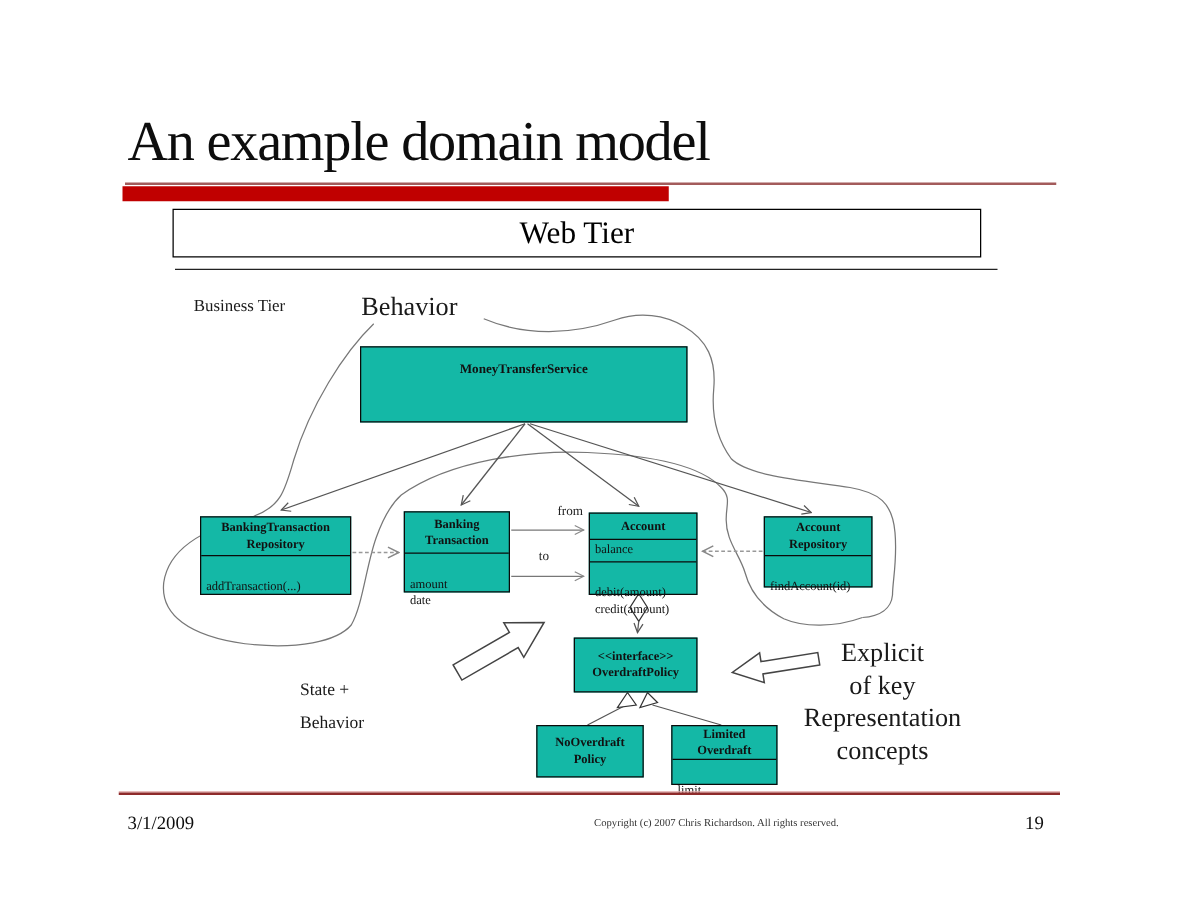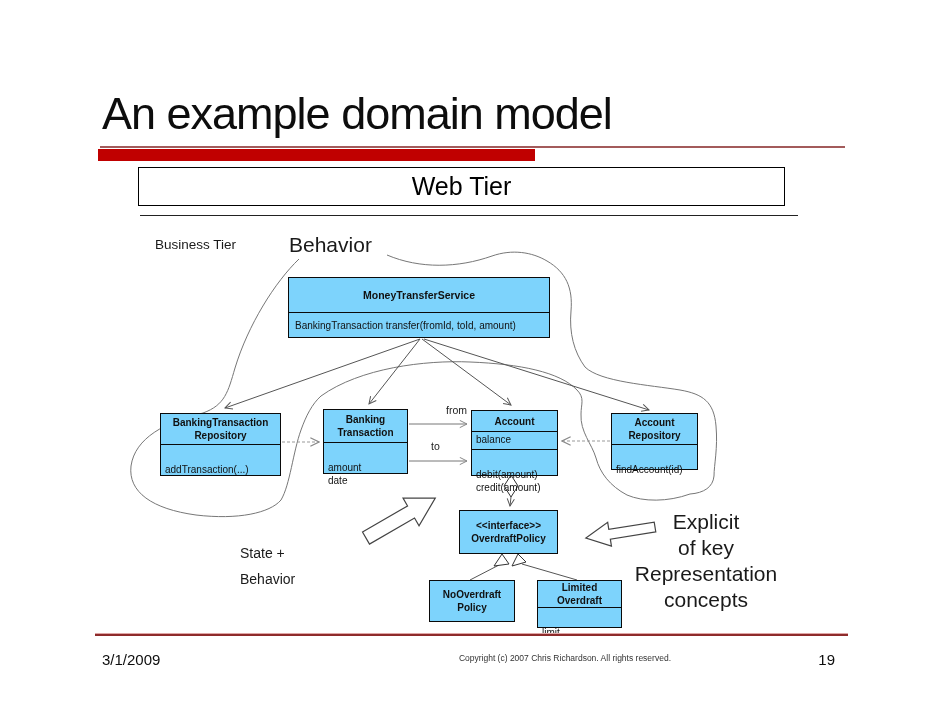--- a/index.html
+++ b/index.html
@@ -1,38 +1,38 @@
 <!DOCTYPE html>
 <html><head>
 <meta charset="utf-8">
 <style>
   html,body{margin:0;padding:0;background:#ffffff;}
   #slide{position:relative;width:942px;height:728px;background:#ffffff;overflow:hidden;
-         font-family:Liberation Sans, sans-serif;color:#111;}
+         font-family:Liberation Serif, serif;color:#111;}
 
   
   .title{position:absolute;left:102px;top:90px;font-size:45px;line-height:1.05;
          font-weight:400;color:#0d0d0d;letter-spacing:-1px;white-space:nowrap;}
   .rule-thin{position:absolute;left:100px;top:146px;width:745px;height:2px;background:#A35B5B;}
   .rule-thick{position:absolute;left:98px;top:149px;width:437px;height:12px;background:#C00000;}
 
   .webtier-box{position:absolute;left:138px;top:167px;width:645px;height:37px;
                border:1.6px solid #000;display:flex;align-items:center;justify-content:center;
                font-size:25px;color:#000;}
   .header-rule{position:absolute;left:140px;top:215px;width:658px;height:0;
                border-top:1.4px solid #222;}
 
   .business-tier{position:absolute;left:155px;top:237px;font-size:13.5px;color:#1a1a1a;}
   .behavior-lbl{position:absolute;left:289px;top:233px;font-size:21px;color:#1a1a1a;}
 
   
   #diagram-svg{position:absolute;left:0;top:0;width:942px;height:728px;pointer-events:none;}
 
   
-  .uml{position:absolute;background:#7dd3fc;border:1.5px solid #0a0a0a;box-sizing:border-box;
+  .uml{position:absolute;background:#14b8a6;border:1.5px solid #0a0a0a;box-sizing:border-box;
        display:flex;flex-direction:column;font-size:10px;line-height:13px;}
   .uml .name{display:flex;flex-direction:column;align-items:center;justify-content:center;
              font-weight:bold;text-align:center;flex:0 0 auto;}
   .uml .cmpt{border-top:1.3px solid #0a0a0a;padding:18px 4px;text-align:left;flex:1 1 auto;}
 
   .mts{left:288px;top:277px;width:262px;height:61px;}
   .mts .name{height:34px;font-size:10.5px;}
   .mts .cmpt{display:flex;align-items:center;padding:1px 6px;}
 
   .btr{left:160px;top:413px;width:121px;height:63px;}
@@ -133,23 +133,20 @@
       <polygon points="0,-7 52,-7 52,-16 80,0 52,16 52,7 0,7" fill="#fff" stroke="#444" stroke-width="1.2"></polygon>
     </g>
 
     <g transform="translate(655,527) rotate(171)">
       <polygon points="0,-5 46,-5 46,-12 70,0 46,12 46,5 0,5" fill="#fff" stroke="#444" stroke-width="1.2"></polygon>
     </g>
   </svg>
 
   <div class="uml mts">
     <div class="name">MoneyTransferService</div>
-    <div class="cmpt">
-      <span>BankingTransaction transfer(fromId, toId, amount)</span>
-    </div>
   </div>
 
   <div class="uml btr">
     <div class="name">
       <span>BankingTransaction</span>
       <span>Repository</span>
     </div>
     <div class="cmpt">
       <span>addTransaction(...)</span>
     </div>

